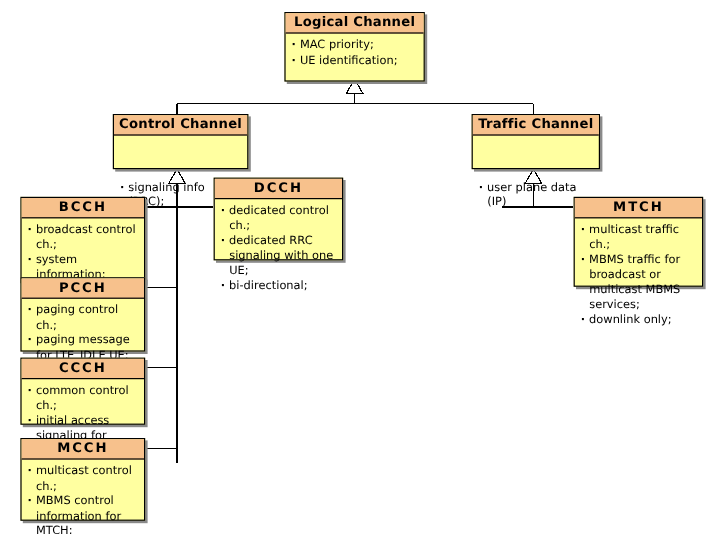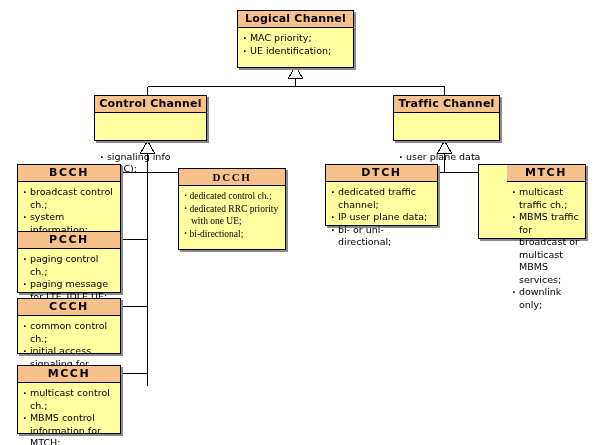--- a/index.html
+++ b/index.html
@@ -176,39 +176,31 @@
 
   <div class="uml-box" style="left:17px; top:365px; width:104px; height:69px;">
     <div class="uml-title t-wide">MCCH</div>
     <div class="uml-body">
       <p class="attr">multicast control ch.;</p>
       <p class="attr">MBMS control information for MTCH;</p>
 
     </div>
   </div>
 
-  <div class="uml-box" style="left:178px; top:168px; width:108px; height:82px;font-family:Liberation Serif, serif;">
+  <div class="uml-box" style="left:178px; top:148px; width:108px; height:69px;">
     <div class="uml-title t-wide">DCCH</div>
     <div class="uml-body">
       <p class="attr">dedicated control ch.;</p>
-      <p class="attr">dedicated RRC priority with one UE;</p>
+      <p class="attr">dedicated RRC signaling with one UE;</p>
       <p class="attr">bi-directional;</p>
     </div>
   </div>
 
-  <div class="uml-box" style="left:325px; top:164px; width:113px; height:62px;">
-    <div class="uml-title t-wide">DTCH</div>
-    <div class="uml-body">
-      <p class="attr">dedicated traffic channel;</p>
-      <p class="attr">IP user plane data;</p>
-      <p class="attr">bi- or uni-directional;</p>
-    </div>
-  </div>
-
-  <div class="uml-box" style="left:478px; top:164px; width:108px; height:75px;padding-left:28px;">
+
+  <div class="uml-box" style="left:478px; top:164px; width:108px; height:75px;">
     <div class="uml-title t-wide">MTCH</div>
     <div class="uml-body">
       <p class="attr">multicast traffic ch.;</p>
       <p class="attr">MBMS traffic for broadcast or multicast MBMS services;</p>
       <p class="attr">downlink only;</p>
     </div>
   </div>
 
 </div>
 

